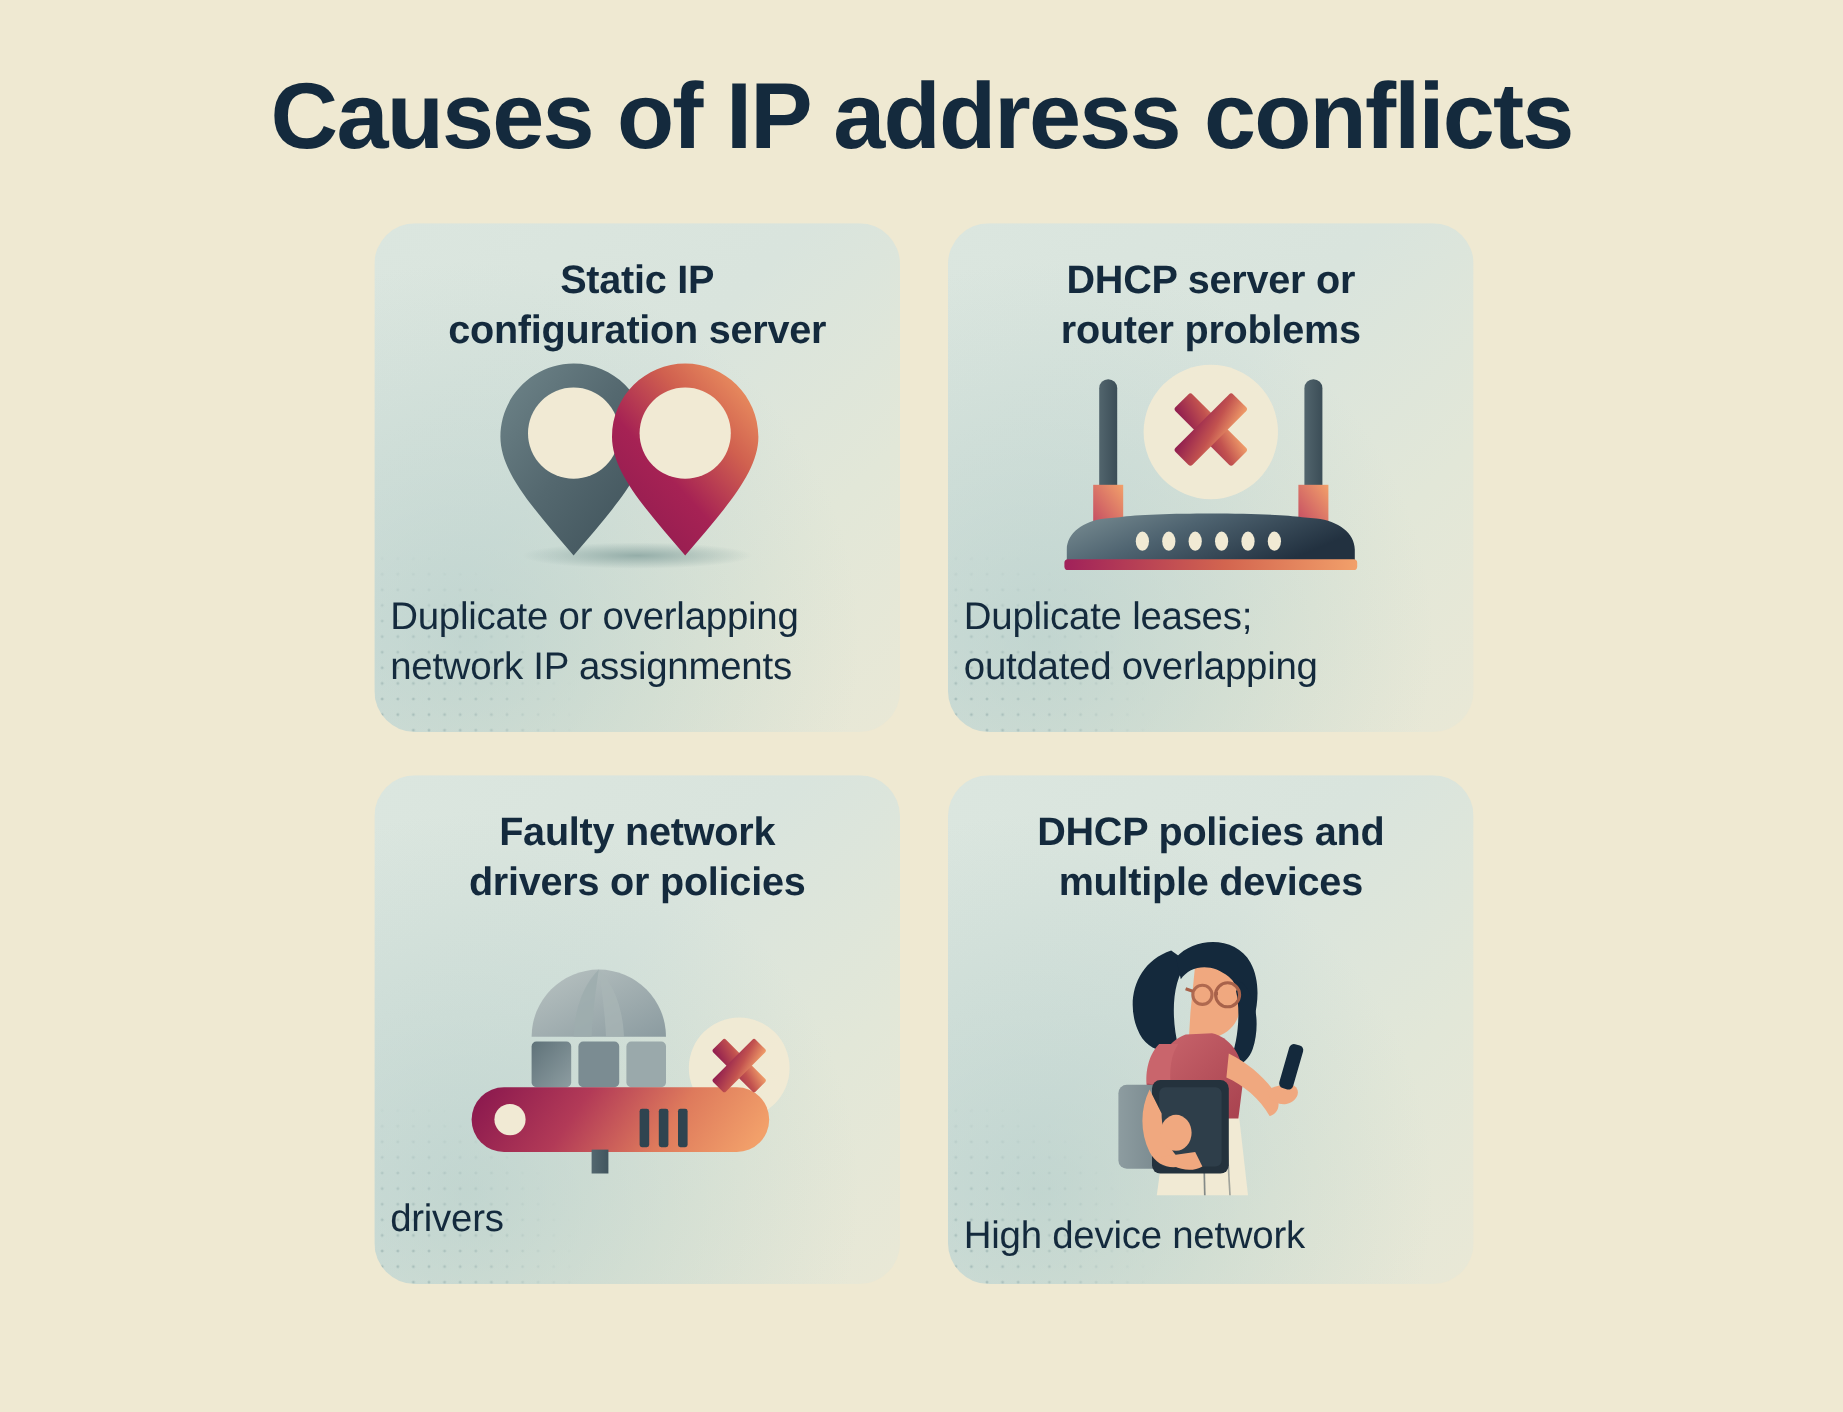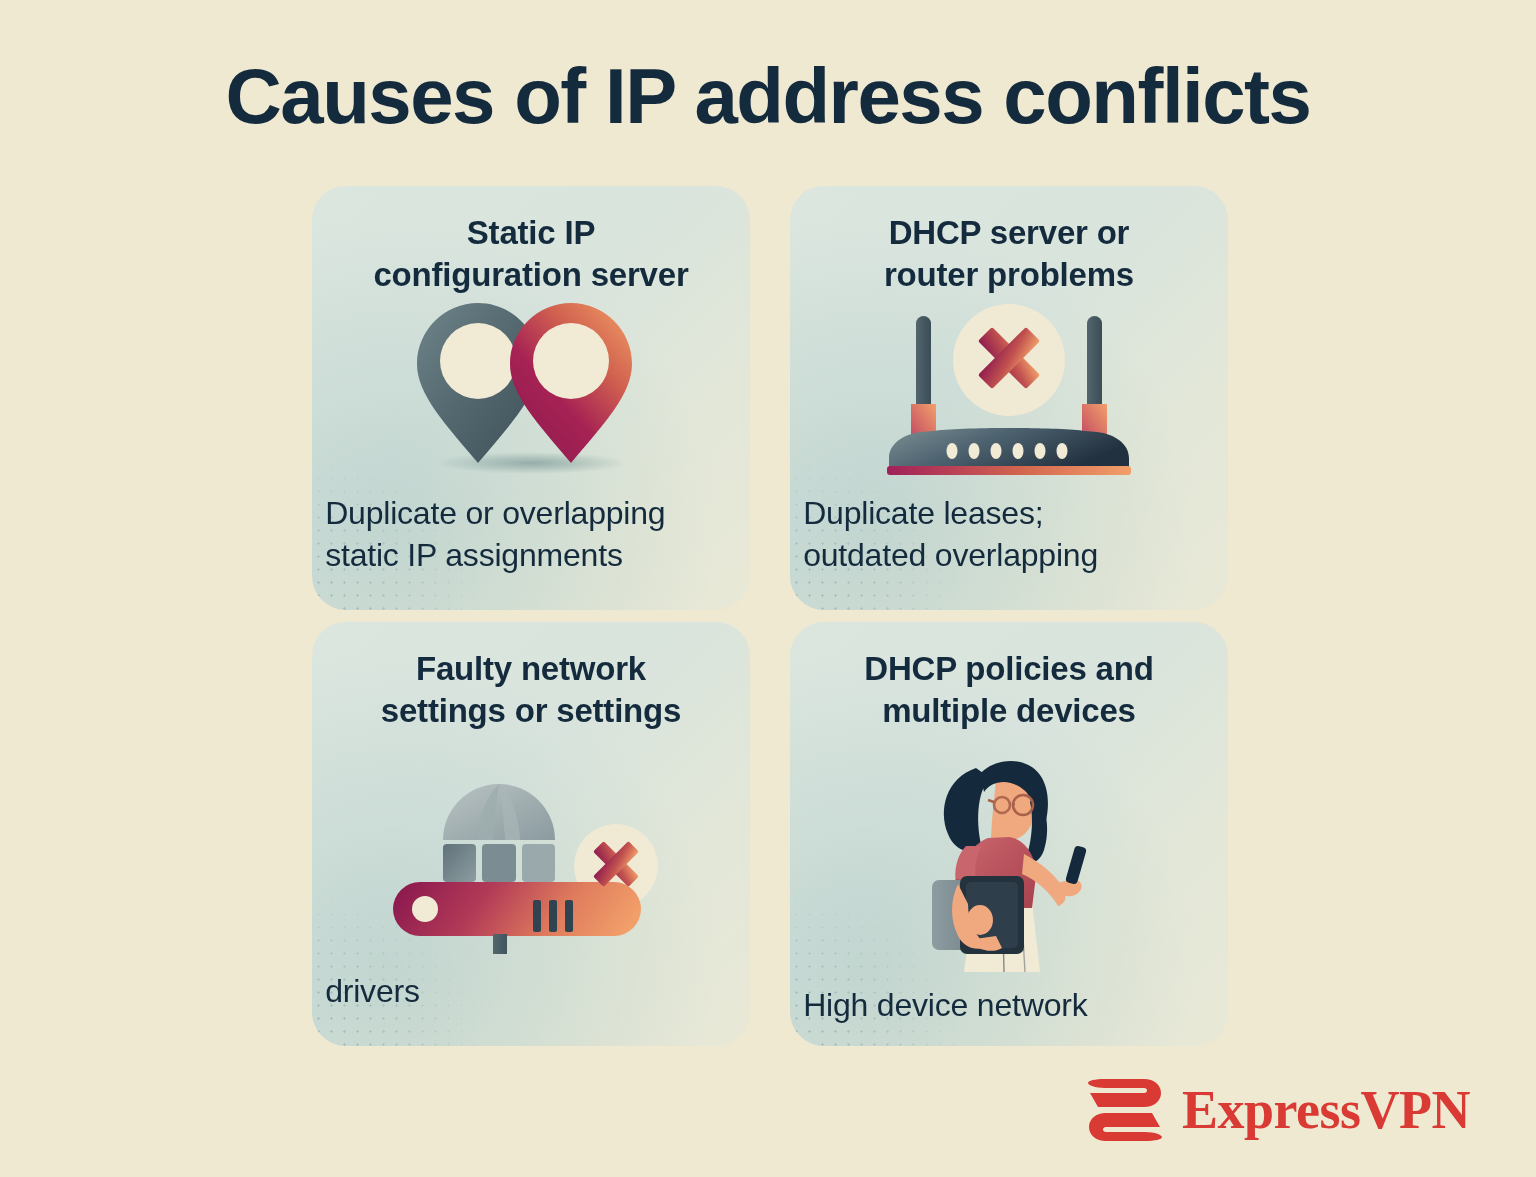--- a/index.html
+++ b/index.html
@@ -39,21 +39,21 @@
   
   .grid {
     position: absolute;
     top: 186px;
     left: 312px;
     width: 916px;
     height: 872px;
     display: grid;
     grid-template-columns: 438px 438px;
     grid-template-rows: 424px 424px;
-    gap: 12px 40px;
+    gap: 36px 40px;
   }
 
   .card {
     position: relative;
     border-radius: 34px;
     background:
       radial-gradient(120% 120% at 18% 82%, rgba(173,201,198,0.55) 0%, rgba(173,201,198,0.0) 62%),
       linear-gradient(135deg, #dbe6df 0%, #d9e4dd 42%, #e2e7d8 72%, #e9e8d6 100%);
     overflow: hidden;
     display: flex;
@@ -176,21 +176,21 @@
           <path d="M77 12 C110 12 138 39 138 73 C138 103 110 133 77 172 C44 133 16 103 16 73 C16 39 44 12 77 12 Z" fill="url(#pinGray)"></path>
           <circle cx="77" cy="70" r="38" fill="#f1ead4"></circle>
 
           <path d="M170 12 C203 12 231 39 231 73 C231 103 203 133 170 172 C137 133 109 103 109 73 C109 39 137 12 170 12 Z" fill="url(#pinWarm)"></path>
           <circle cx="170" cy="70" r="38" fill="#f1ead4"></circle>
         </svg>
       </div>
 
       <div class="card-caption">
         <div>Duplicate or overlapping</div>
-        <div>static IP assignments</div>
+        <div>network IP assignments</div>
       </div>
     </div>
 
     <div class="card">
       <div class="dots"></div>
 
       <div class="card-heading">
         <div>DHCP server or</div>
         <div>router problems</div>
       </div>
@@ -253,21 +253,21 @@
         <div>Duplicate leases;</div>
         <div>outdated overlapping</div>
       </div>
     </div>
 
     <div class="card">
       <div class="dots"></div>
 
       <div class="card-heading">
         <div>Faulty network</div>
-        <div>settings or settings</div>
+        <div>drivers or policies</div>
       </div>
 
       <div class="card-art art-server">
         <svg width="300" height="200" viewBox="0 0 300 200">
           <defs>
             <linearGradient id="domeGrad" x1="0" y1="0" x2="1" y2="1">
               <stop offset="0%" stop-color="#b9c3c2"></stop>
               <stop offset="100%" stop-color="#8b9ba0"></stop>
             </linearGradient>
             <linearGradient id="domeDark" x1="0" y1="0" x2="1" y2="1">
@@ -394,21 +394,14 @@
         </svg>
       </div>
 
       <div class="card-caption">
         <div>High device network</div>
       </div>
     </div>
 
   </div>
 
-  <div class="logo">
-    <svg class="logo-mark" width="86" height="74" viewBox="0 0 86 74">
-      <path d="M23 6 H62 C72 6 79 12 79 20 C79 28 72 34 62 34 H16 L8 20 H62 C64 20 65 19 65 17.5 C65 16 64 15 62 15 H23 C13 15 6 12 6 10 C6 7.6 13 6 23 6 Z" fill="#d93a34"></path>
-      <path d="M63 68 H24 C14 68 7 62 7 54 C7 46 14 40 24 40 H70 L78 54 H24 C22 54 21 55 21 56.5 C21 58 22 59 24 59 H63 C73 59 80 62 80 64 C80 66.4 73 68 63 68 Z" fill="#d93a34"></path>
-    </svg>
-    <span class="logo-text">ExpressVPN</span>
-  </div>
 
 </div>
 
 </body></html>

